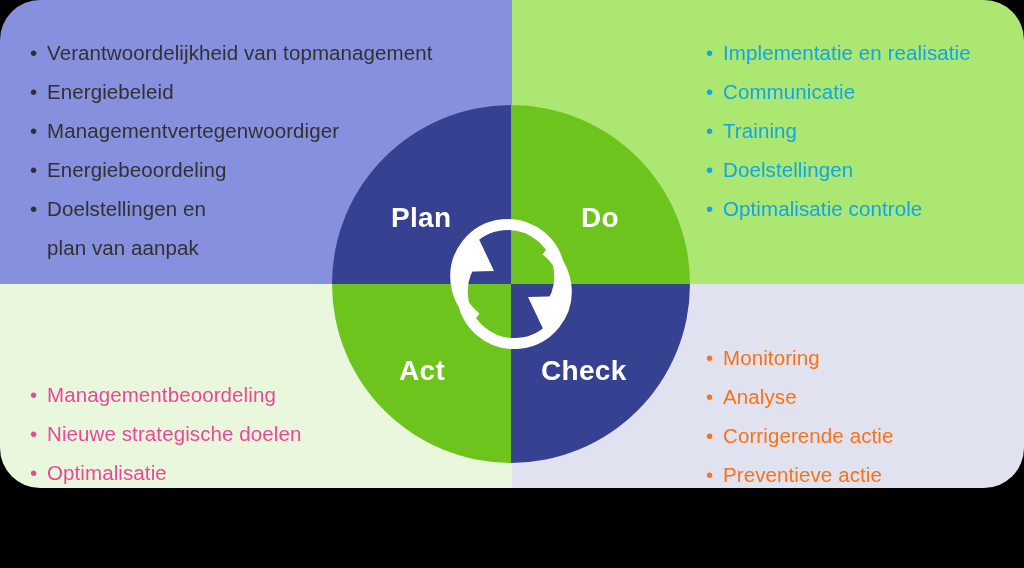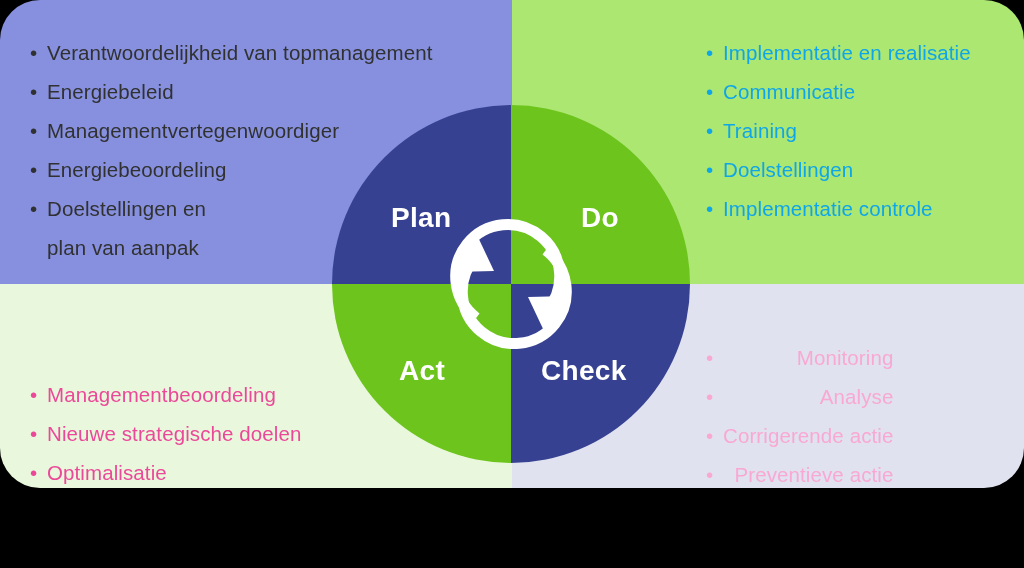--- a/index.html
+++ b/index.html
@@ -105,28 +105,28 @@
       <li>Managementvertegenwoordiger</li>
       <li>Energiebeoordeling</li>
       <li>Doelstellingen en</li>
       <li class="cont">plan van aanpak</li>
     </ul>
   <ul class="bullets" id="list-do" style="color: #0ea5e9;">
       <li>Implementatie en realisatie</li>
       <li>Communicatie</li>
       <li>Training</li>
       <li>Doelstellingen</li>
-      <li>Implementatie controle</li>
+      <li>Optimalisatie controle</li>
     </ul>
   <ul class="bullets" id="list-act" style="color: #ec4899;">
       <li>Managementbeoordeling</li>
       <li>Nieuwe strategische doelen</li>
       <li>Optimalisatie</li>
     </ul>
-  <ul class="bullets" id="list-check" style="color: #f9a8d4; text-align: right;">
+  <ul class="bullets" id="list-check" style="color: #f97316;">
       <li>Monitoring</li>
       <li>Analyse</li>
       <li>Corrigerende actie</li>
       <li>Preventieve actie</li>
       <li>Interne audit</li>
     </ul>
 
   <div id="cycle-circle">
     <svg viewBox="0 0 358 358" xmlns="http://www.w3.org/2000/svg">
 

